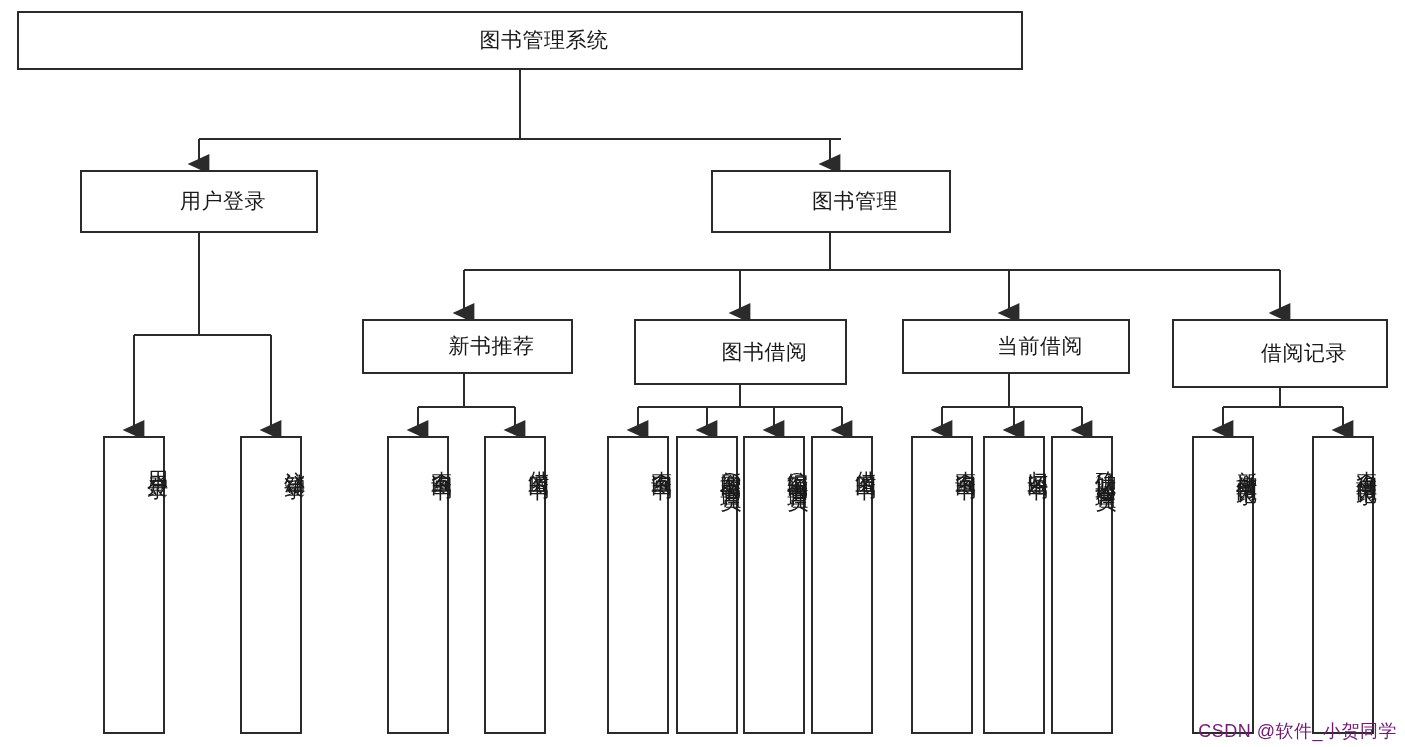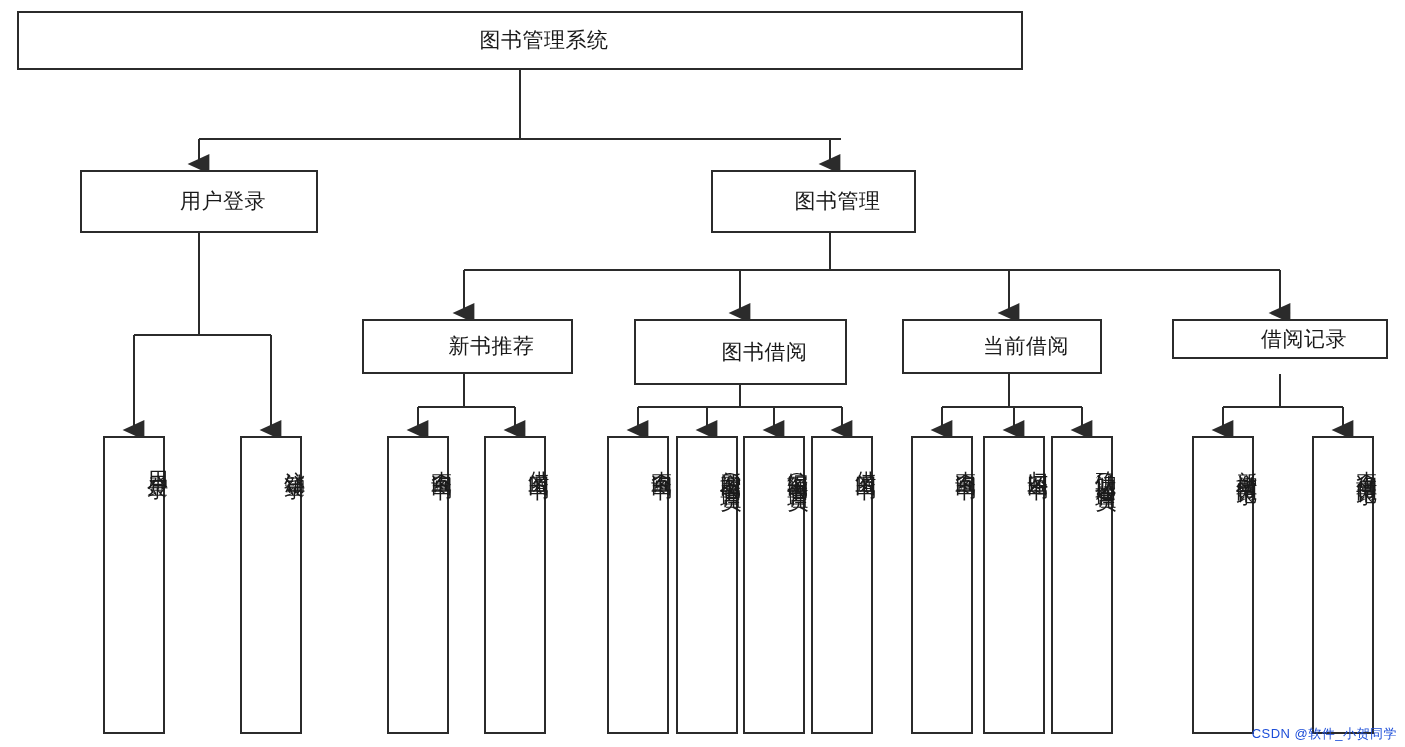--- a/index.html
+++ b/index.html
@@ -48,22 +48,22 @@
     text-orientation:upright;
     white-space:nowrap;
     font-size:21px;
     line-height:1.32;
     letter-spacing:3px;
   }
   #watermark{
     position:absolute;
     right:8px;
     bottom:4px;
-    font-size:13px;
-    color:#1d4ed8;
+    font-size:18px;
+    color:#701a75;
     white-space:nowrap;
     letter-spacing:0.5px;
   }
 </style>
 </head>
 <body>
 
 <div id="canvas">
 
   <svg id="wires" viewBox="0 0 1405 747">
@@ -116,34 +116,34 @@
     </g>
   </svg>
 
   <div class="node" style="left: 17px; top: 11px; width: 1006px; height: 59px;">
     <span class="label">图书管理系统</span>
   </div>
 
   <div class="node" style="left: 80px; top: 170px; width: 238px; height: 63px;">
     <span class="label">用户登录</span>
   </div>
-  <div class="node" style="left: 711px; top: 170px; width: 205px; height: 63px;">
+  <div class="node" style="left: 711px; top: 170px; width: 240px; height: 63px;">
     <span class="label">图书管理</span>
   </div>
 
   <div class="node" style="left: 362px; top: 319px; width: 211px; height: 55px;">
     <span class="label">新书推荐</span>
   </div>
   <div class="node" style="left: 634px; top: 319px; width: 213px; height: 66px;">
     <span class="label">图书借阅</span>
   </div>
-  <div class="node" style="left: 902px; top: 319px; width: 200px; height: 55px;">
+  <div class="node" style="left: 902px; top: 319px; width: 228px; height: 55px;">
     <span class="label">当前借阅</span>
   </div>
-  <div class="node" style="left: 1172px; top: 319px; width: 216px; height: 40px;">
+  <div class="node" style="left: 1172px; top: 319px; width: 216px; height: 69px;">
     <span class="label">借阅记录</span>
   </div>
 
   <div class="node vertical" style="left: 103px; top: 436px; width: 62px; height: 298px;">
     <span class="label">用户登录</span>
   </div>
   <div class="node vertical" style="left: 240px; top: 436px; width: 62px; height: 298px;">
     <span class="label">注销登录</span>
   </div>
 

